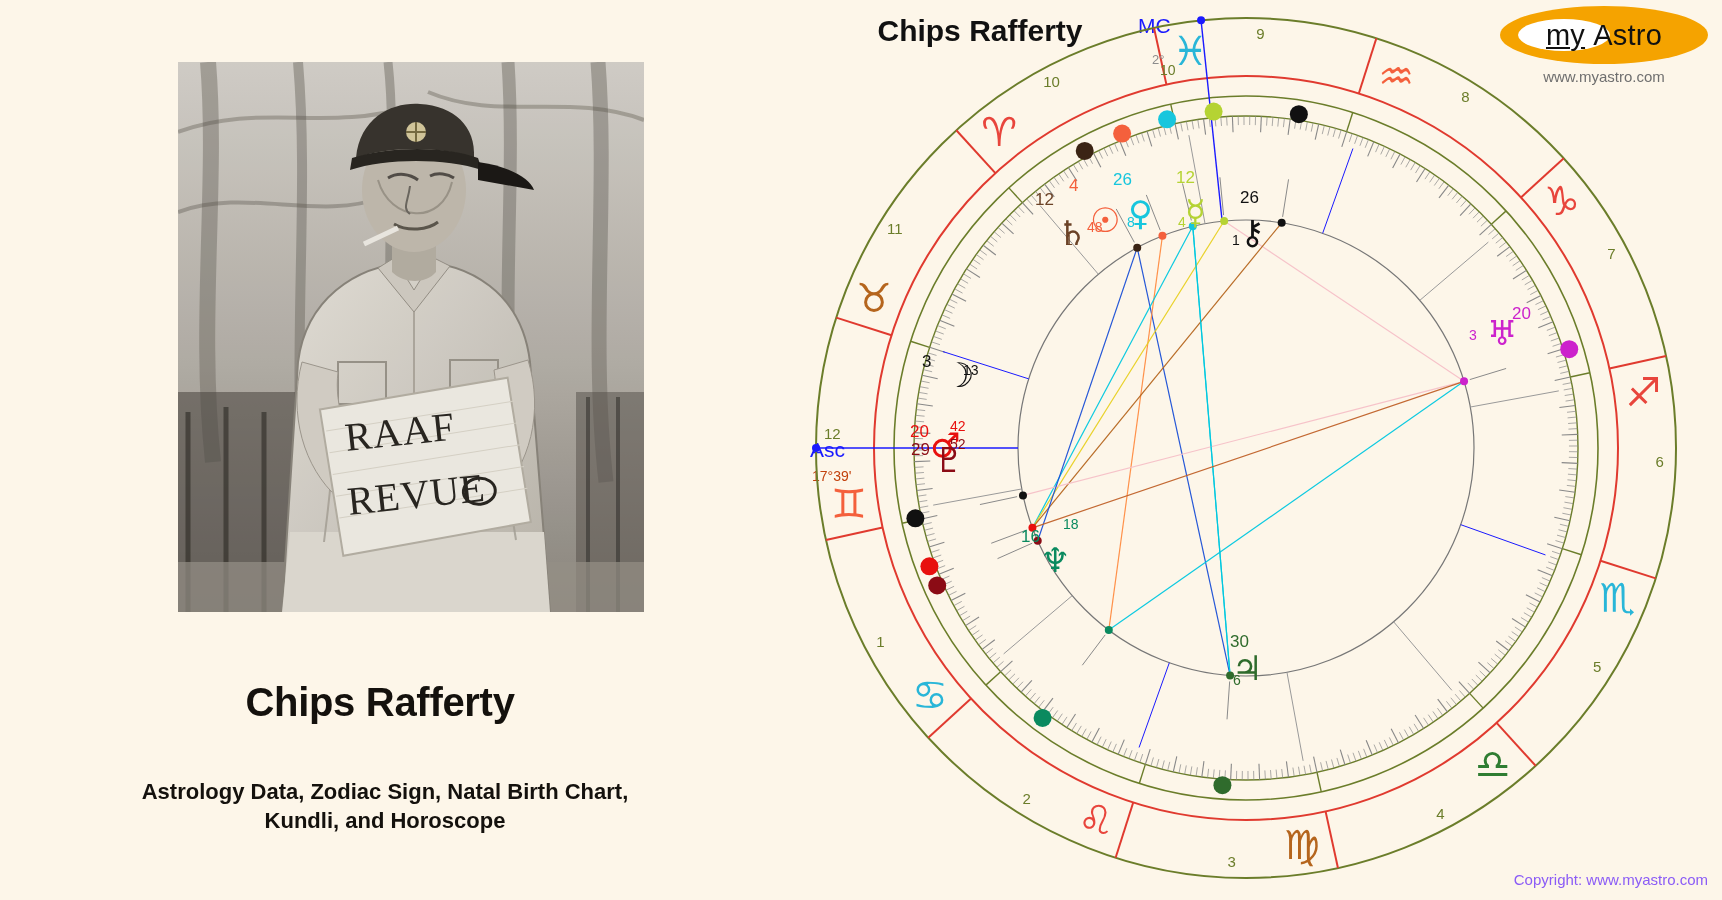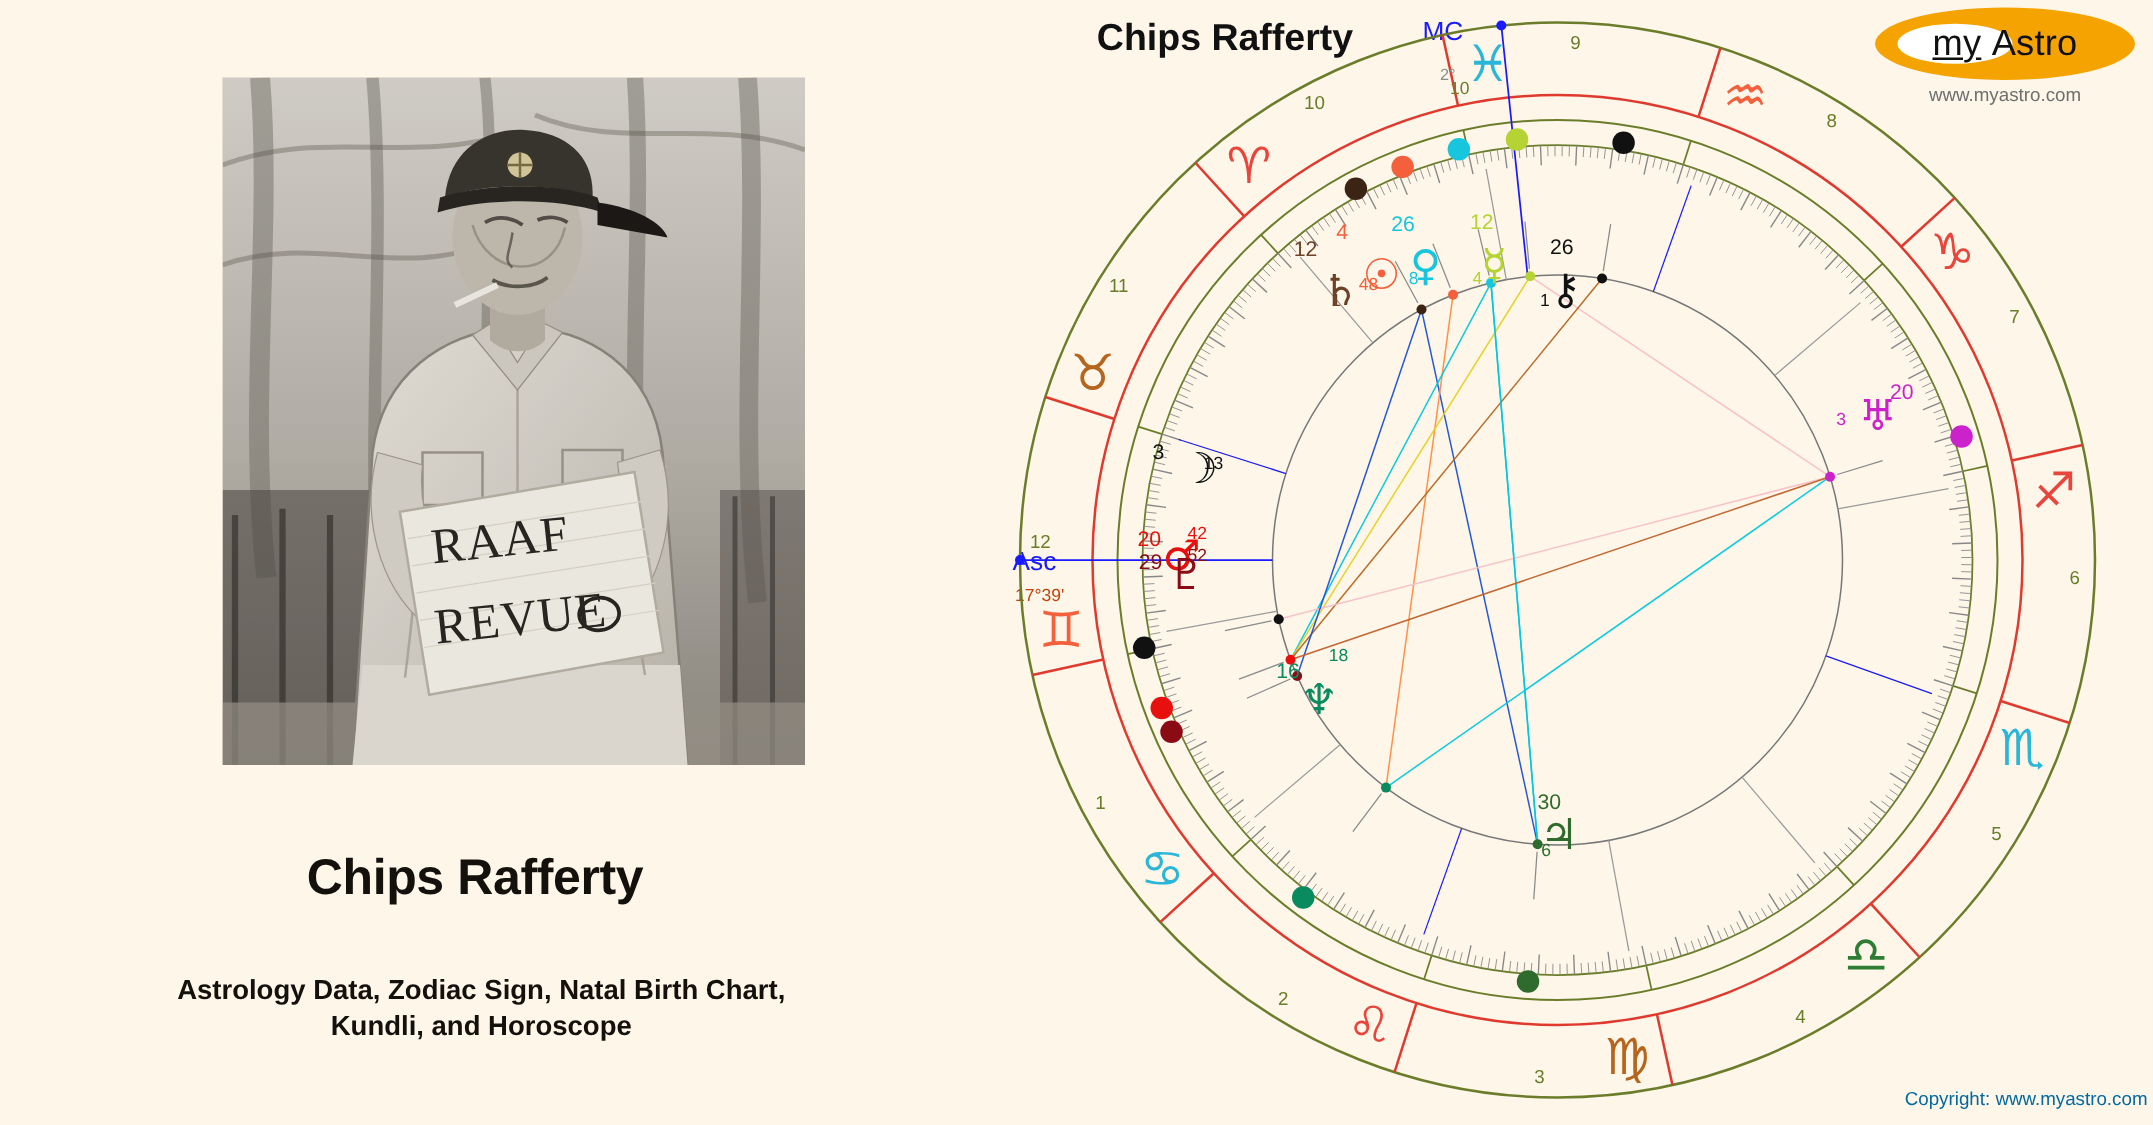--- a/index.html
+++ b/index.html
@@ -43,22 +43,22 @@
     display:flex;align-items:center;justify-content:center;
     font-size:29px;color:#111;letter-spacing:.2px;
   }
   .brand-logo .brand-text b{font-weight:normal;text-decoration:underline;}
   .brand-url{
     margin-top:4px;text-align:center;width:208px;
     font-size:15px;color:#6f6f6f;
   }
 
   .copyright{
-    position:absolute;right:4px;bottom:12px;
-    font-size:15px;color:#0369a1;
+    position:absolute;right:14px;bottom:12px;
+    font-size:15px;color:#8b5cf6;
   }
 
   
   .chart-wrap{position:absolute;left:806px;top:8px;width:880px;height:880px;}
   .chart-wrap svg{display:block;}
   .chart-title{
     position:absolute;left:800px;top:14px;width:360px;text-align:center;
     font-size:30px;font-weight:bold;color:#111;
   }
   .asc-label{

